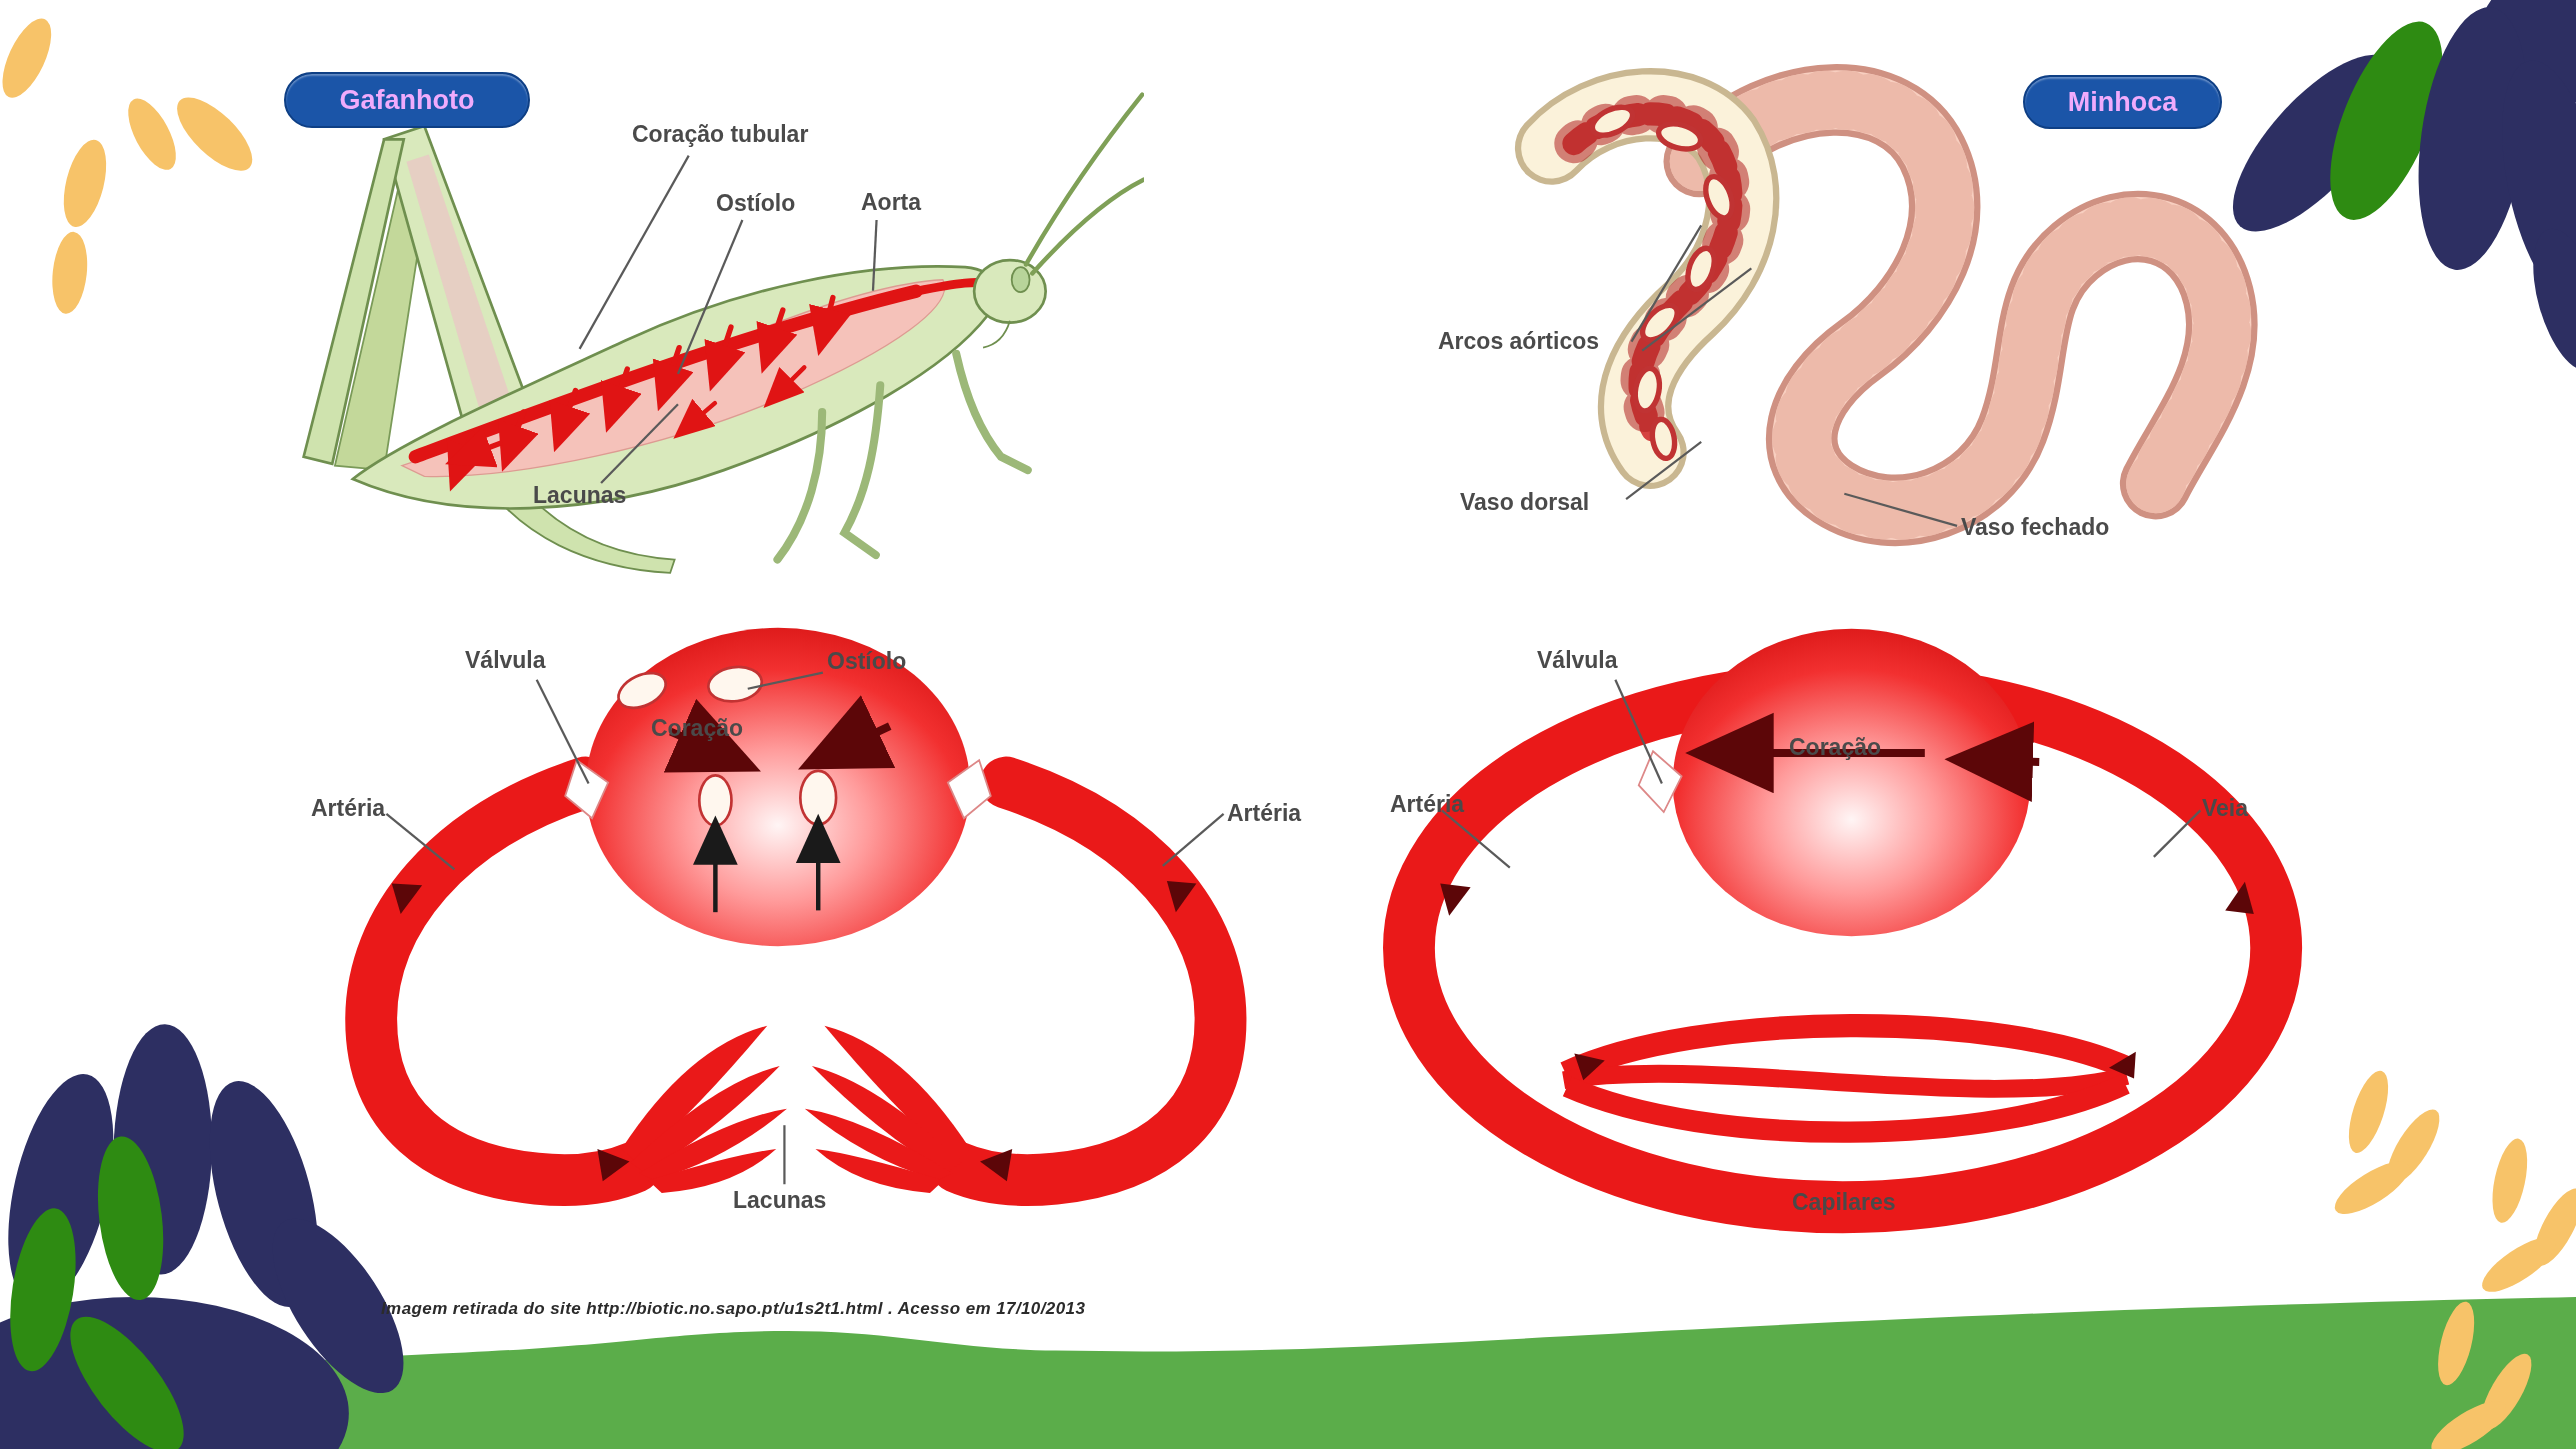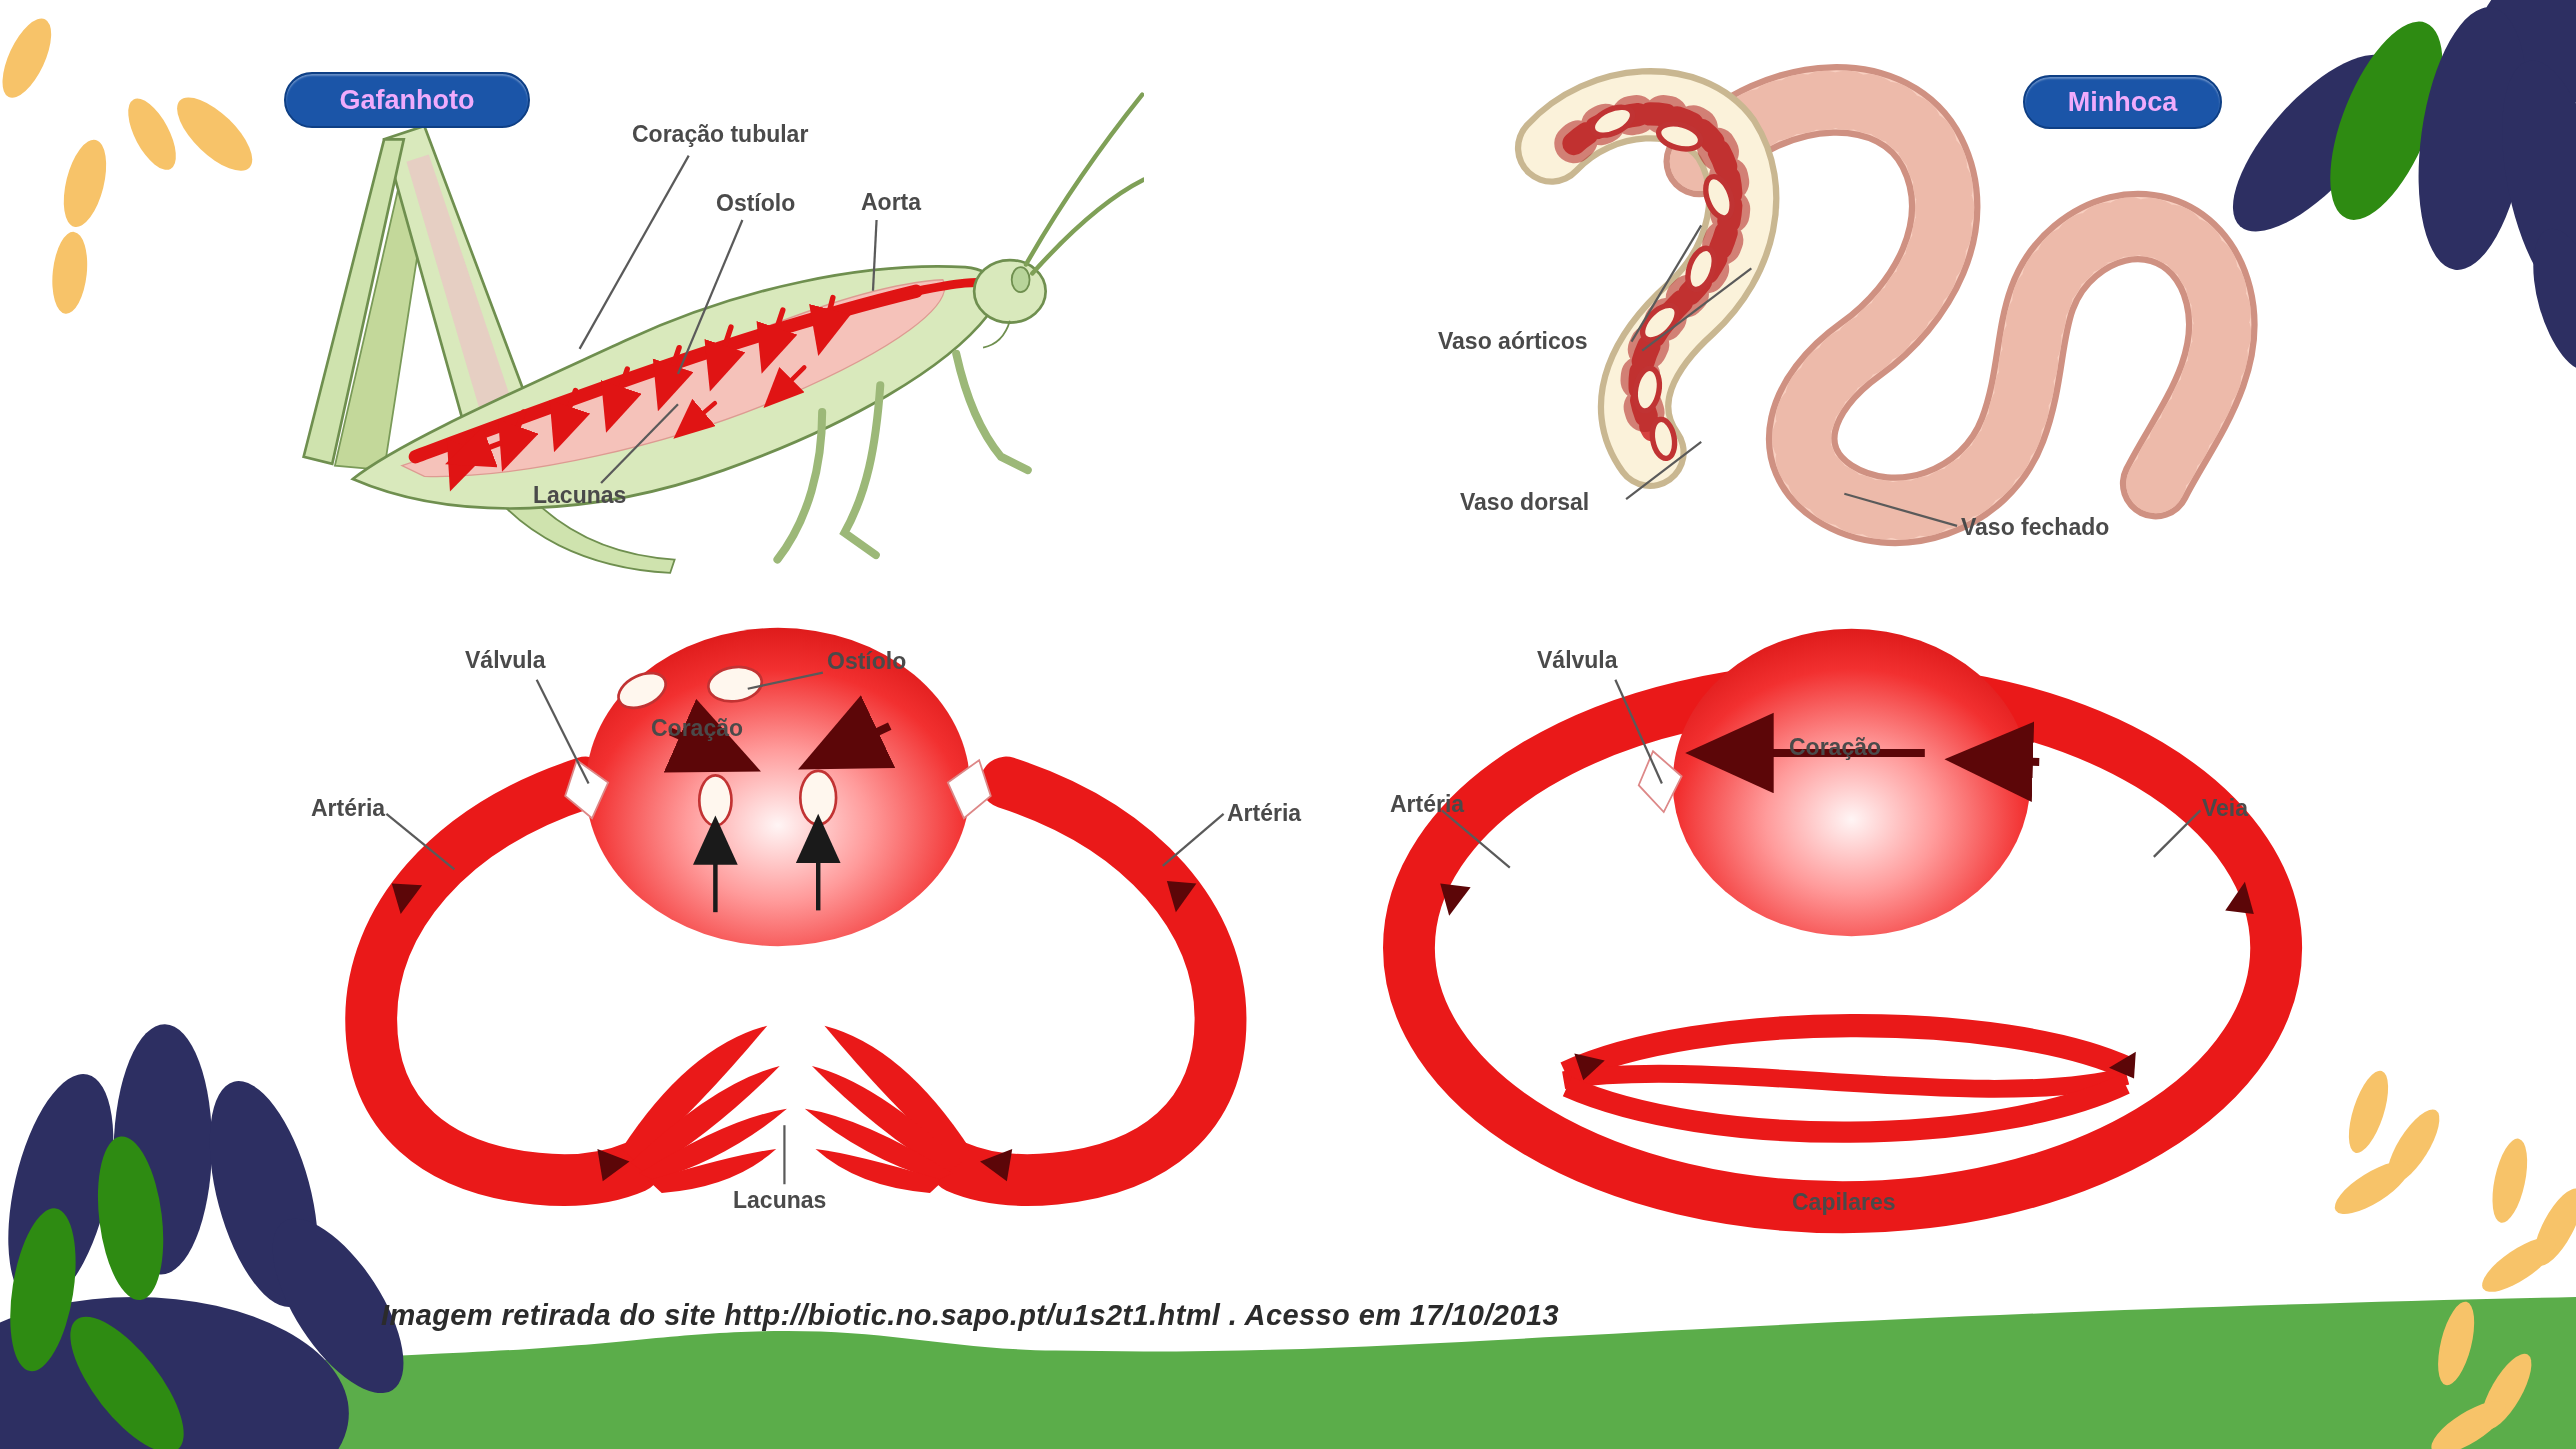--- a/index.html
+++ b/index.html
@@ -29,21 +29,21 @@
     white-space:nowrap;line-height:1.1;
   }
   .badge{
     position:absolute;background:var(--badge-blue);border:2.7px solid var(--badge-border);
     border-radius:29px;color:#f0abfc;font-weight:700;display:flex;align-items:center;
     justify-content:center;box-shadow:inset 0 1.8px 1.8px rgba(255,255,255,.35);
   }
   .badge.small{font-size:27px;}
   .badge.big{font-size:29.5px;}
   .caption{
-    position:absolute;left:381px;top:1299px;color:#2b2b2b;font-size:29px;
+    position:absolute;left:381px;top:1299px;color:#2b2b2b;font-size:17px;
     font-weight:700;font-style:italic;letter-spacing:0.4px;white-space:nowrap;
   }
 </style>
 </head>
 <body>
 
 <div id="canvas">
 
   <svg width="2576" height="1449" viewBox="0 0 2880 1620" style="left:0;top:0">
     <path d="M0,1620 L0,1550 C 200,1530 380,1518 520,1512 C 700,1504 760,1488 880,1488 C 1000,1488 1060,1508 1180,1510 C 1400,1514 1560,1504 1750,1494 C 2000,1480 2400,1460 2880,1450 L2880,1620 Z" fill="#5bad4a"></path>
@@ -259,21 +259,21 @@
   </svg>
 
   <div class="badge small" style="left:284px;top:72px;width:242px;height:52px">Gafanhoto</div>
   <div class="badge small" style="left:2023px;top:75px;width:195px;height:50px">Minhoca</div>
 
   <div class="lbl" style="left:632px;top:122px">Coração tubular</div>
   <div class="lbl" style="left:716px;top:191px">Ostíolo</div>
   <div class="lbl" style="left:861px;top:190px">Aorta</div>
   <div class="lbl" style="left:533px;top:483px">Lacunas</div>
 
-  <div class="lbl" style="left:1438px;top:329px">Vaso aórticos</div>
+  <div class="lbl" style="left:1438px;top:329px">Arcos aórticos</div>
   <div class="lbl" style="left:1460px;top:490px">Vaso dorsal</div>
   <div class="lbl" style="left:1961px;top:515px">Vaso fechado</div>
 
   <div class="lbl" style="left:465px;top:648px">Válvula</div>
   <div class="lbl" style="left:827px;top:649px">Ostíolo</div>
   <div class="lbl" style="left:651px;top:716px">Coração</div>
   <div class="lbl" style="left:311px;top:796px">Artéria</div>
   <div class="lbl" style="left:1227px;top:801px">Artéria</div>
   <div class="lbl" style="left:733px;top:1188px">Lacunas</div>
 

